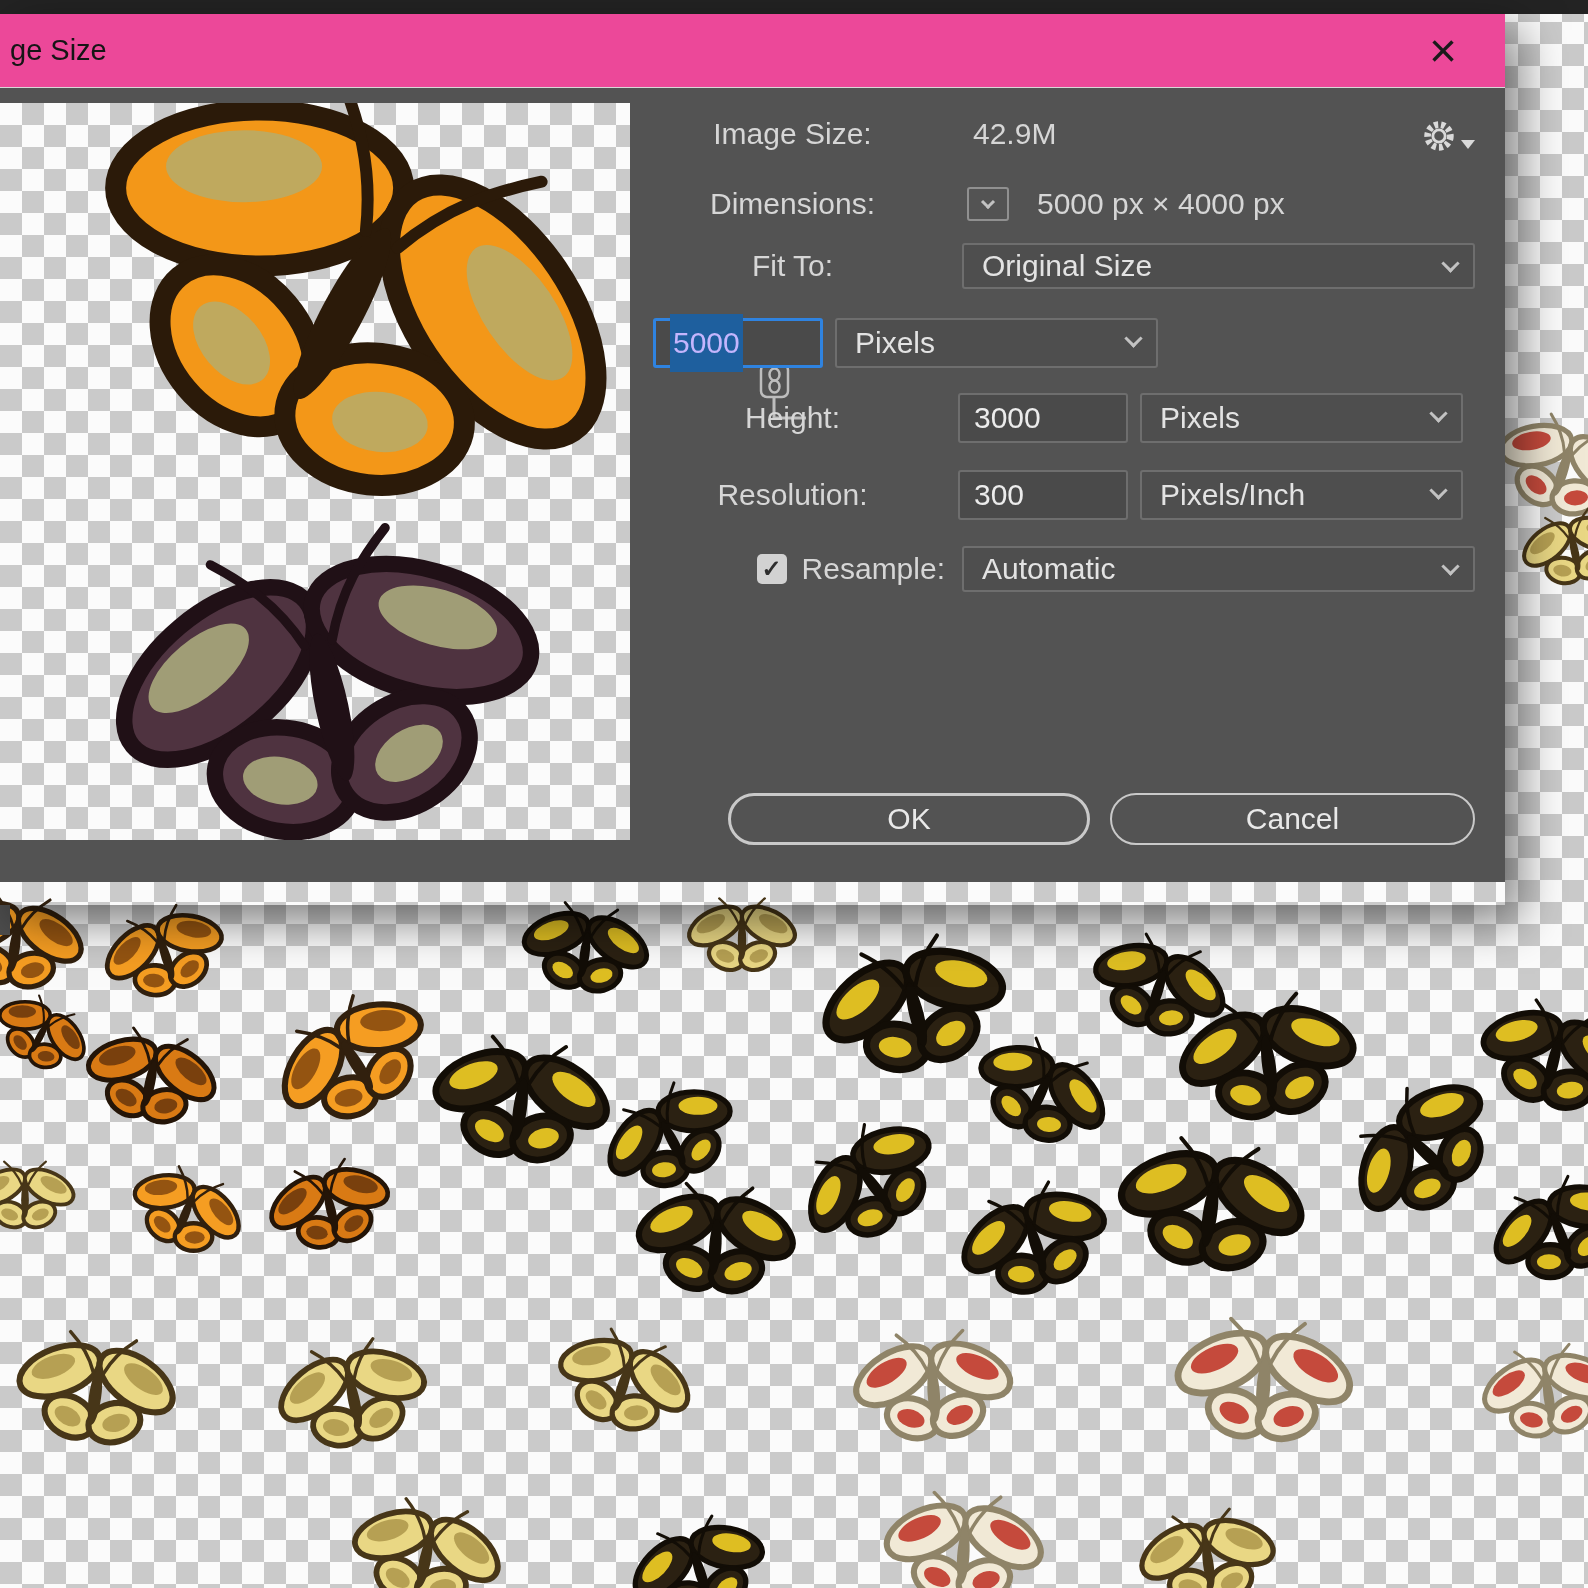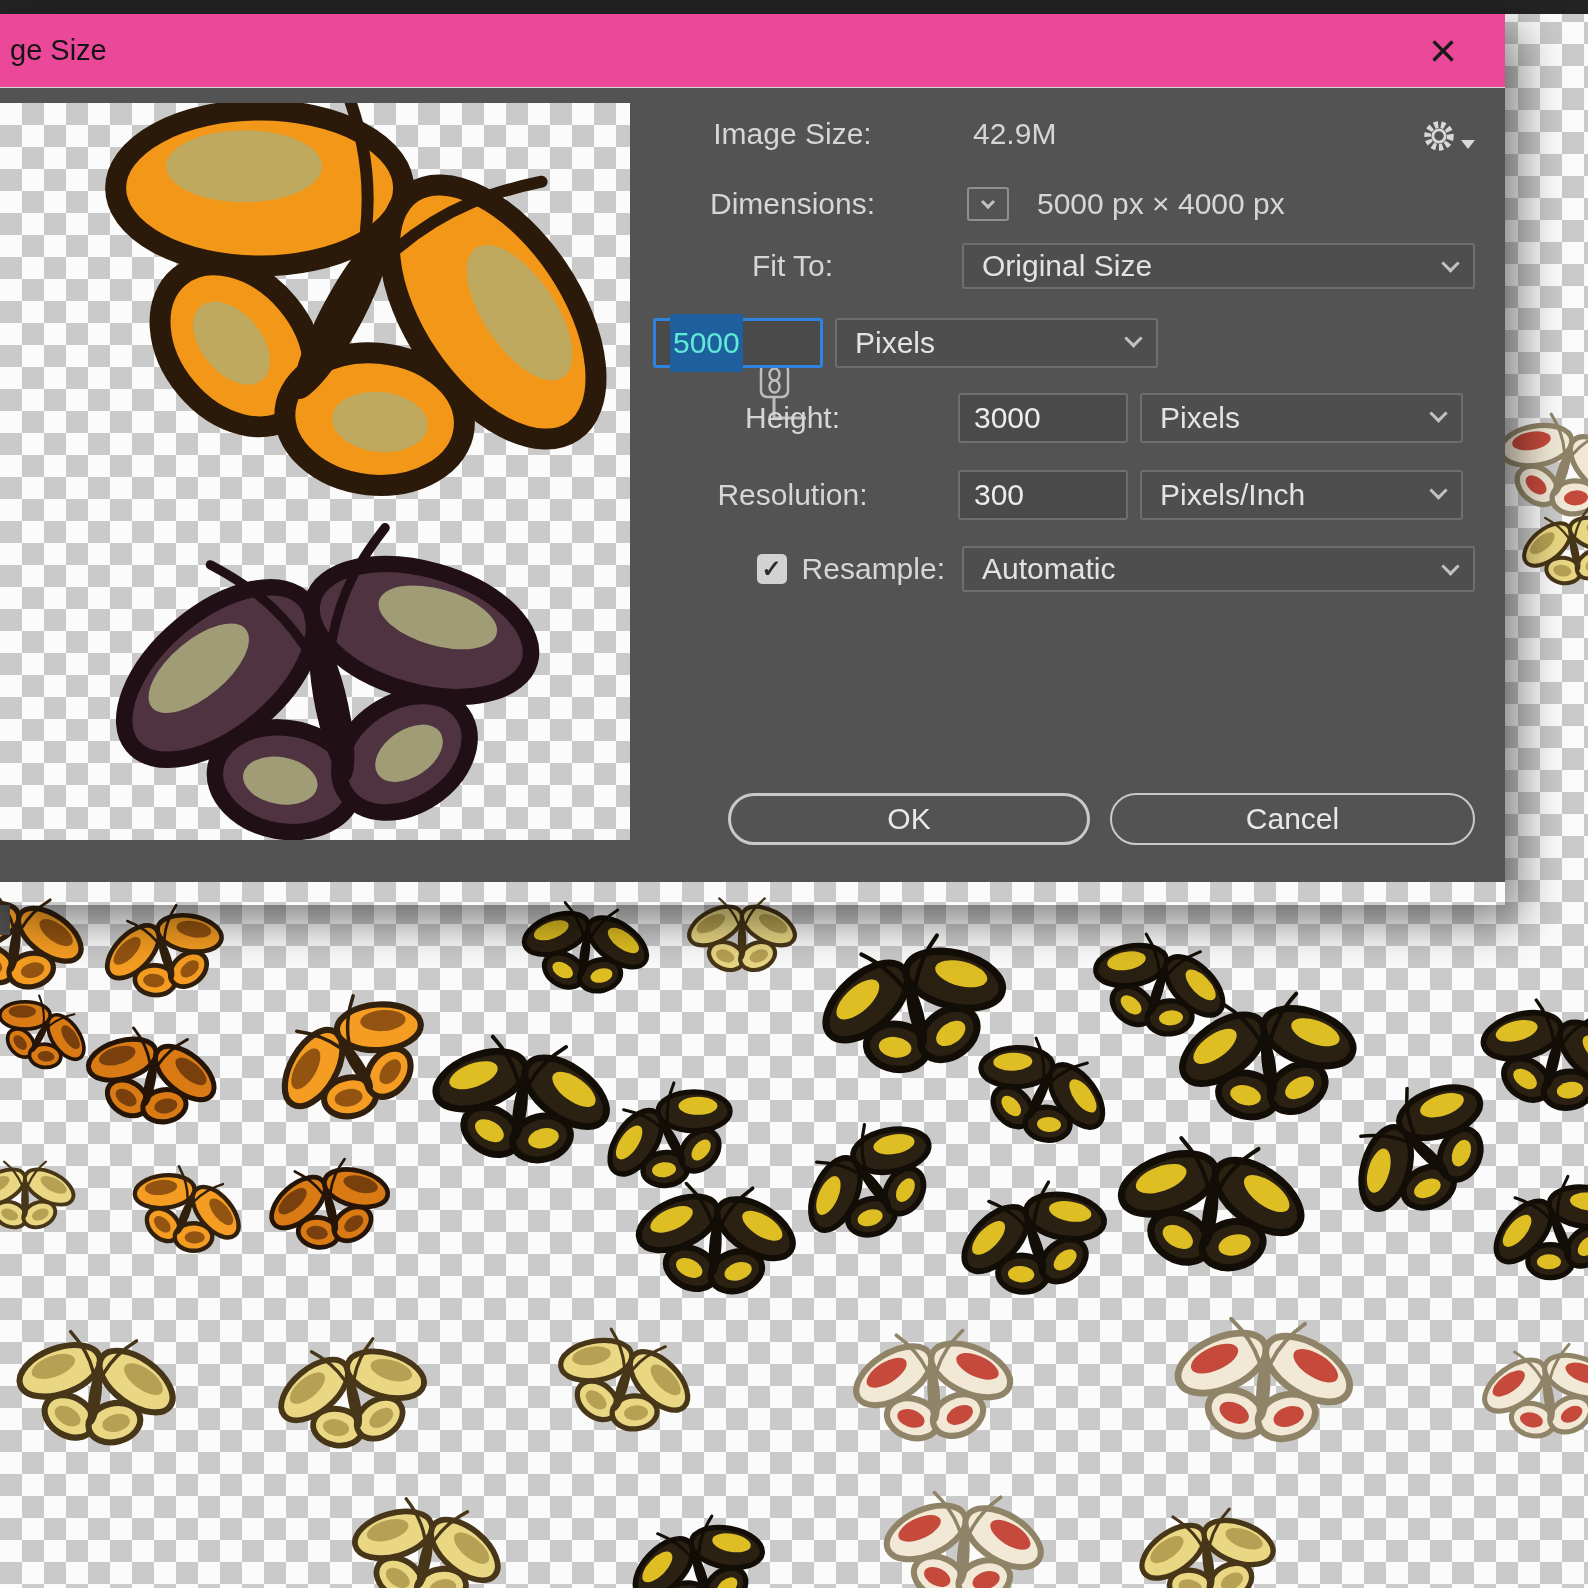--- a/index.html
+++ b/index.html
@@ -31,21 +31,21 @@
   .val{margin-left:28px;font-size:30px;color:#d6d6d6;white-space:nowrap}
   .dim-toggle{margin-left:22px;width:42px;height:34px;border:2px solid #909090;border-radius:3px;display:flex;align-items:center;justify-content:center;cursor:pointer}
   .chev{width:13px;height:13px;border-right:3px solid #c2c2c2;border-bottom:3px solid #c2c2c2;transform:rotate(45deg);display:inline-block;margin-top:-6px}
   .chev.small{width:10px;height:10px;margin-top:-4px}
   .dd{height:46px;background:#4e4e4e;border:2px solid #6e6e6e;border-radius:3px;display:flex;align-items:center;padding:0 46px 0 18px;position:relative;font-size:30px;color:#e3e3e3;cursor:pointer;white-space:nowrap}
   .dd .chev{position:absolute;right:16px;top:18px}
   .dd-wide{margin-left:17px;width:513px}
   .unit-dd{margin-left:12px;width:323px;height:50px}
   .field{margin-left:13px;width:170px;height:50px;background:#4a4a4a;border:2px solid #6e6e6e;border-radius:3px;display:flex;align-items:center;padding:0 14px;font-size:30px;color:#ececec;cursor:text}
   .field.focus{border:3px solid #2f83e0}
-  .field .sel{background:#1e5f9e;color:#5eead4;padding:12px 3px}
+  .field .sel{background:#1e5f9e;color:#c4b5fd;padding:12px 3px}
   .checkbox{width:30px;height:30px;background:#d2d2d2;border-radius:5px;display:flex;align-items:center;justify-content:center;cursor:pointer;flex:none}
   .check{font-size:24px;font-weight:bold;color:#2e2e2e;display:none}
   .checkbox.checked .check{display:block}
 
   .gear{position:absolute;left:1420px;top:26px;width:62px;height:44px;display:flex;align-items:center;cursor:pointer}
   .gear-svg{width:38px;height:38px}
   .gear-caret{width:0;height:0;border-left:7px solid transparent;border-right:7px solid transparent;border-top:9px solid #d9d9d9;margin:16px 0 0 3px}
 
   .link-svg{position:absolute;left:758px;top:240px;width:48px;height:105px;cursor:pointer}
 

